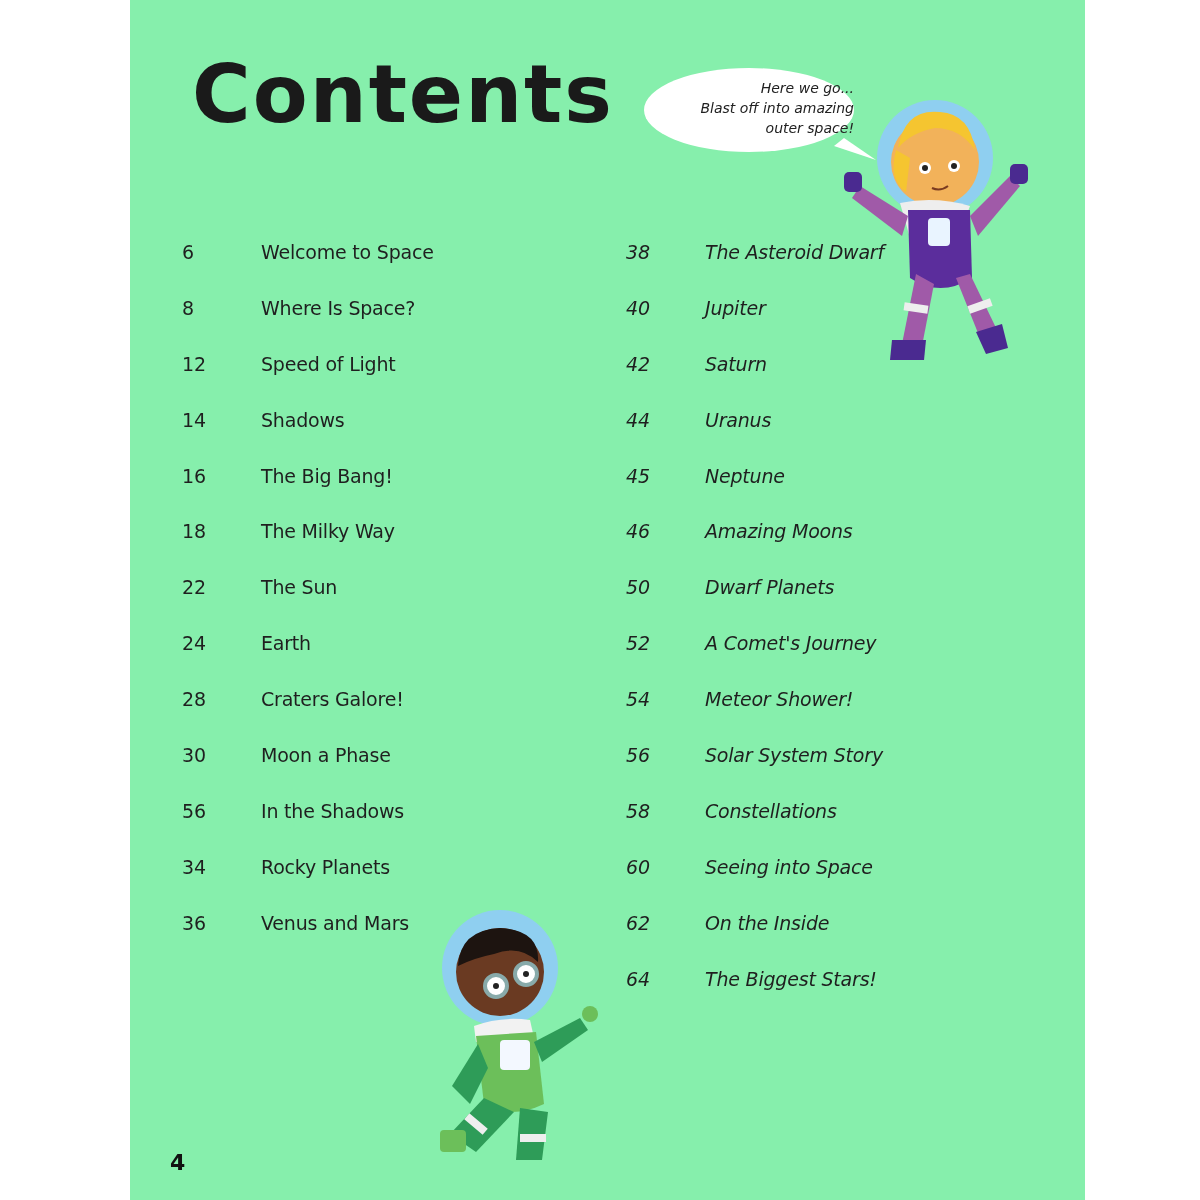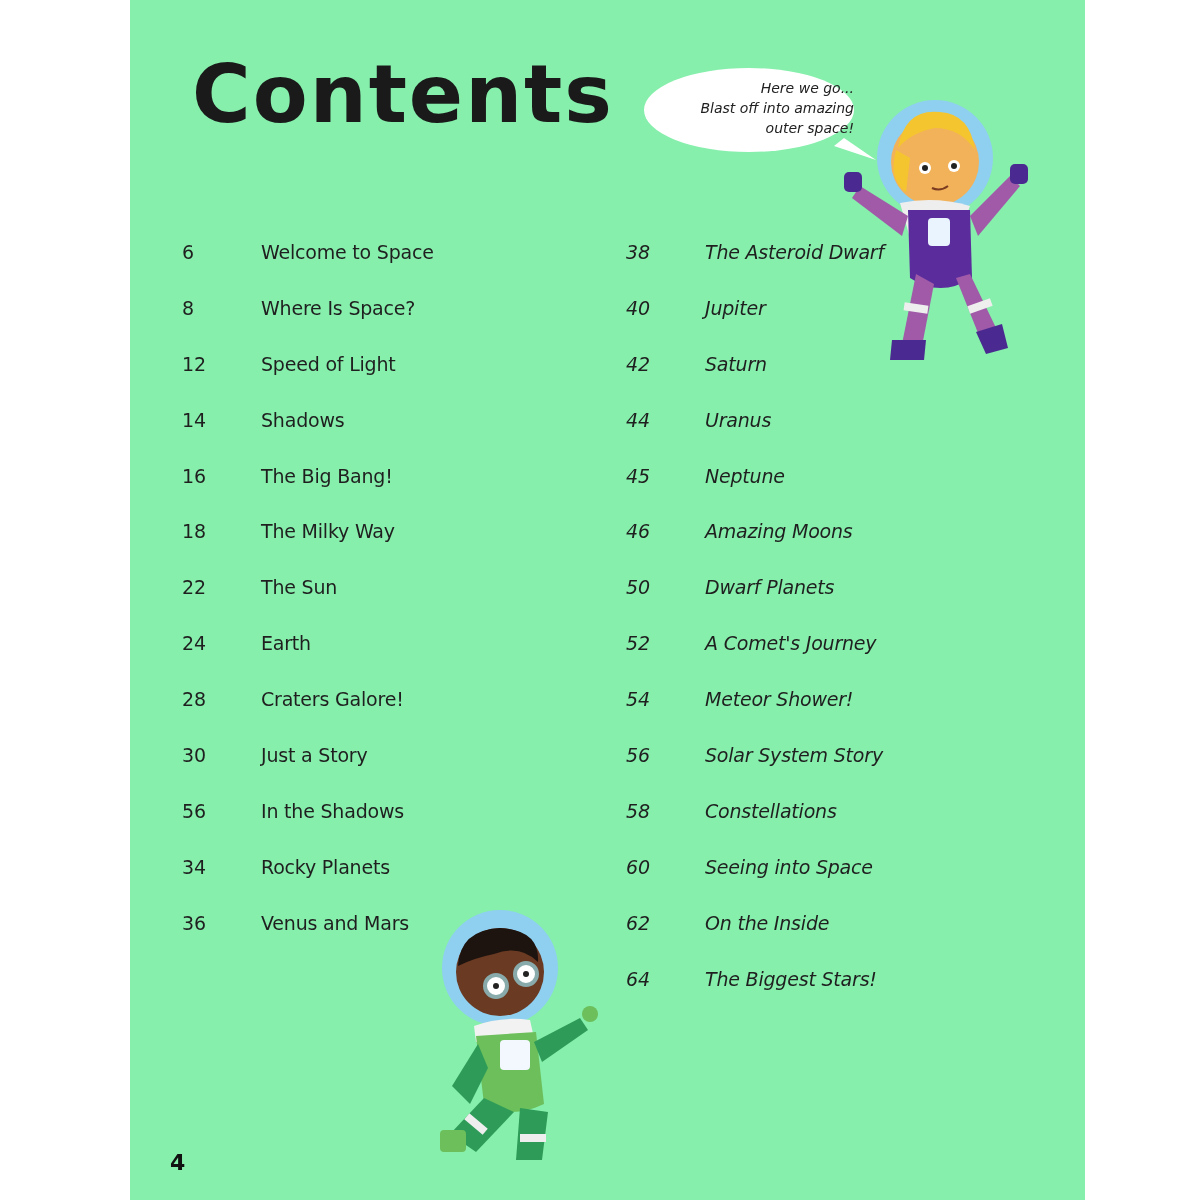--- a/index.html
+++ b/index.html
@@ -113,21 +113,21 @@
     <div class="toc-row">
         <span class="toc-num">24</span>
         <span class="toc-label">Earth</span>
       </div>
     <div class="toc-row">
         <span class="toc-num">28</span>
         <span class="toc-label">Craters Galore!</span>
       </div>
     <div class="toc-row">
         <span class="toc-num">30</span>
-        <span class="toc-label">Just a Story</span>
+        <span class="toc-label">Moon a Phase</span>
       </div>
     <div class="toc-row">
         <span class="toc-num">56</span>
         <span class="toc-label">In the Shadows</span>
       </div>
     <div class="toc-row">
         <span class="toc-num">34</span>
         <span class="toc-label">Rocky Planets</span>
       </div>
     <div class="toc-row">

